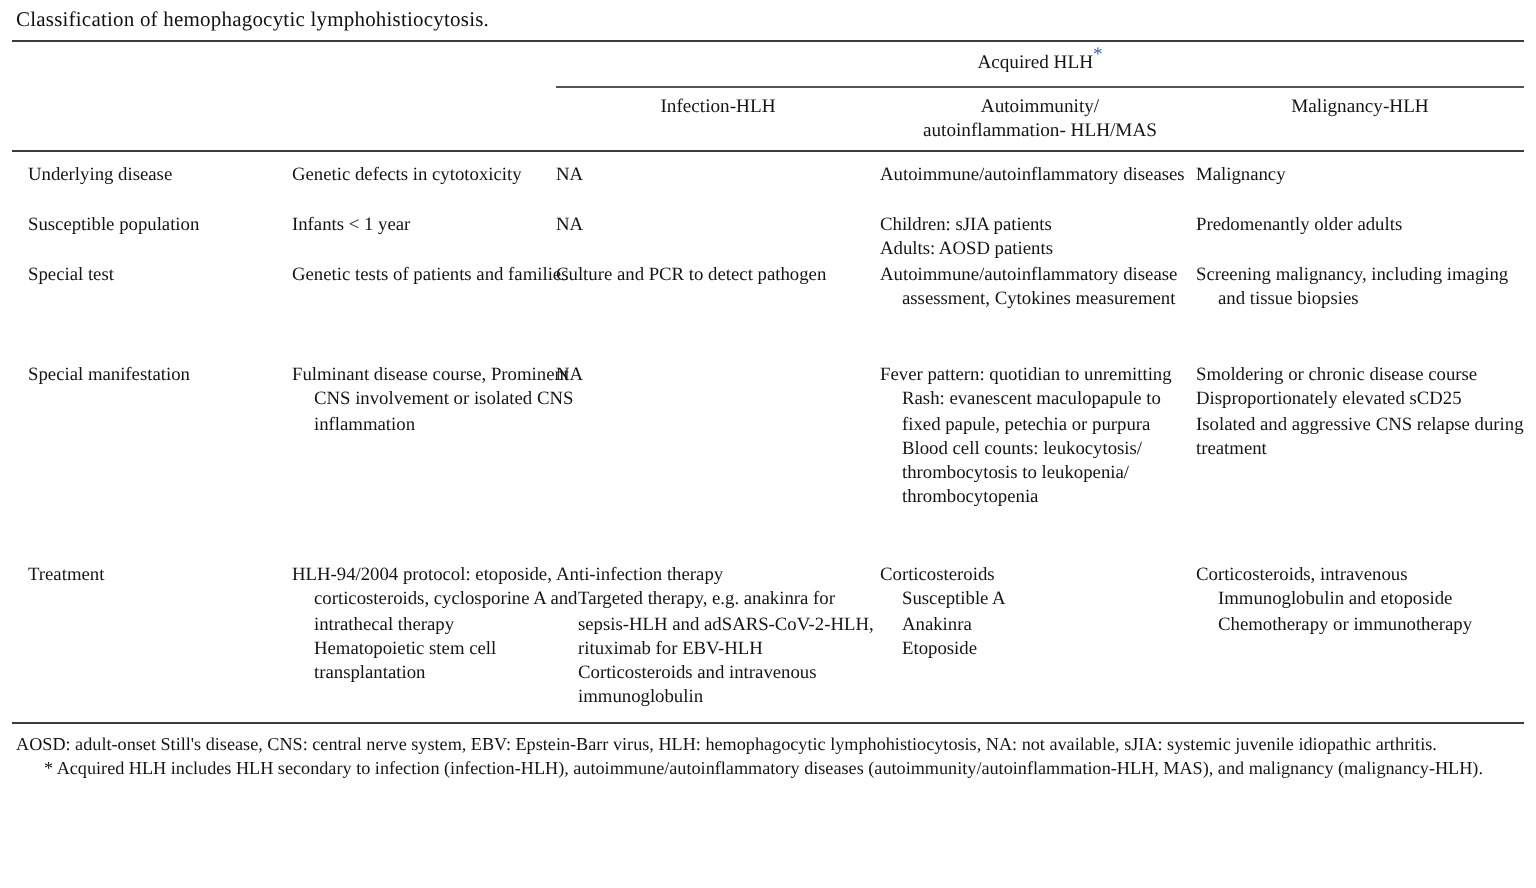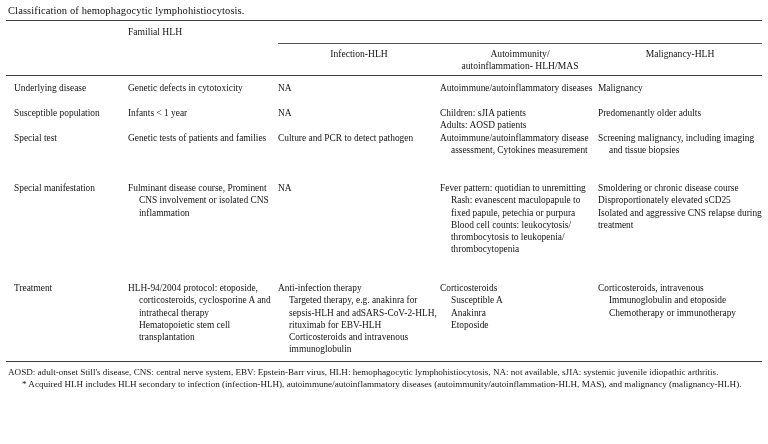--- a/index.html
+++ b/index.html
@@ -60,21 +60,21 @@
     box-sizing: border-box;
     white-space: pre-line;
   }
   .cell.nohang {
     text-indent: 0;
     padding-left: 0;
   }
 
   
   .c1 { left: 8px;   width: 112px; }
-  .c2 { left: 122px; width: 150px; }
+  .c2 { left: 140px; width: 150px; }
   .c3 { left: 272px; width: 162px; }
   .c4 { left: 434px; width: 160px; }
   .c5 { left: 592px; width: 164px; }
 
   
   .hdr-zone {
     position: relative;
     height: 54px;
   }
   .hdr-text {
@@ -131,22 +131,22 @@
 
 <div class="page">
 
   <div class="caption">Classification of hemophagocytic lymphohistiocytosis.</div>
 
   <div class="rule"></div>
 
   <div class="tbl">
 
     <div class="hdr-zone">
-      <div class="hdr-text hdr-familial">Familial HLH</div>
-
+
+      <div class="hdr-text hdr-acquired"><span>Acquired HLH</span><span class="star">*</span></div>
 
       <div class="acq-rule"></div>
 
       <div class="hdr-text hdr-sub" style="left:272px; width:162px;">Infection-HLH</div>
       <div class="hdr-text hdr-sub" style="left:592px; width:164px;">Malignancy-HLH</div>
       <div class="hdr-text hdr-sub" style="left:434px; width:160px;">Autoimmunity/
 autoinflammation- HLH/MAS</div>
     </div>
 
     <div class="rule"></div>

